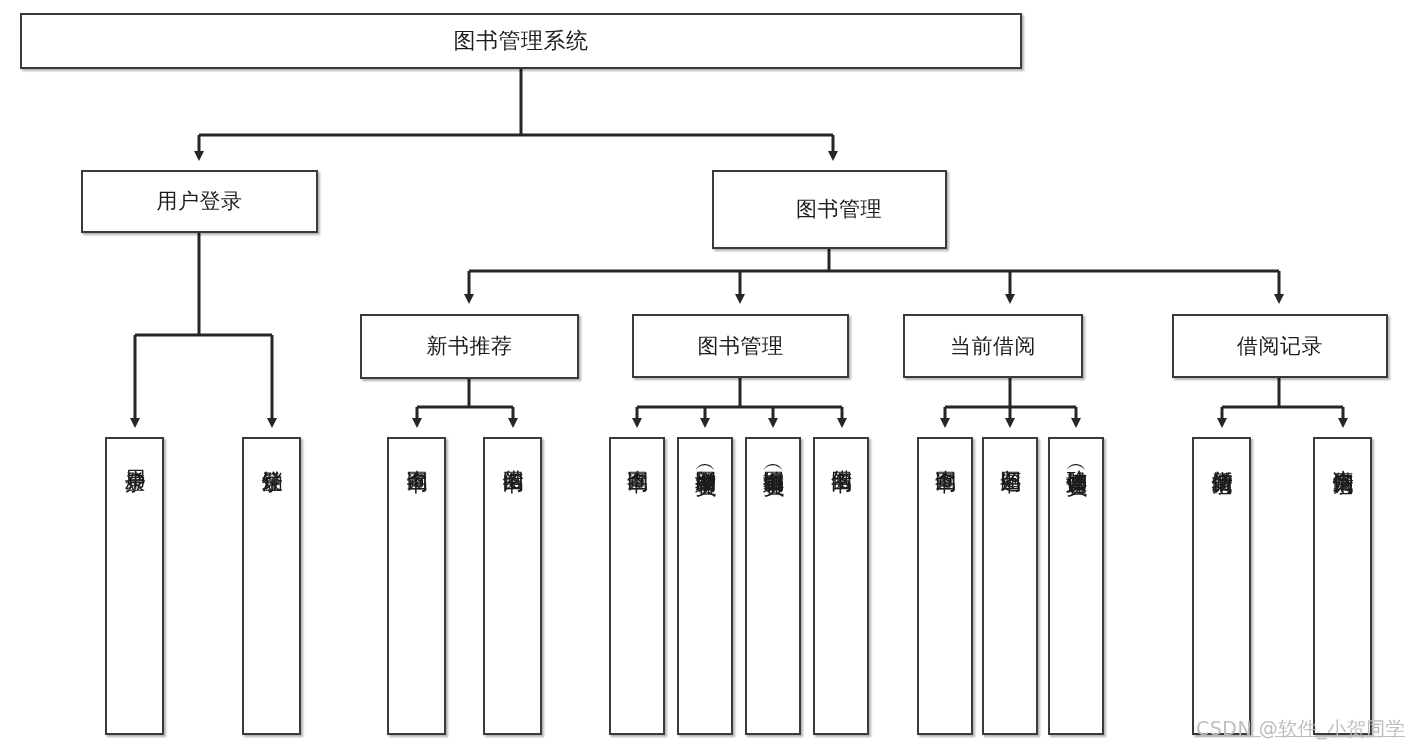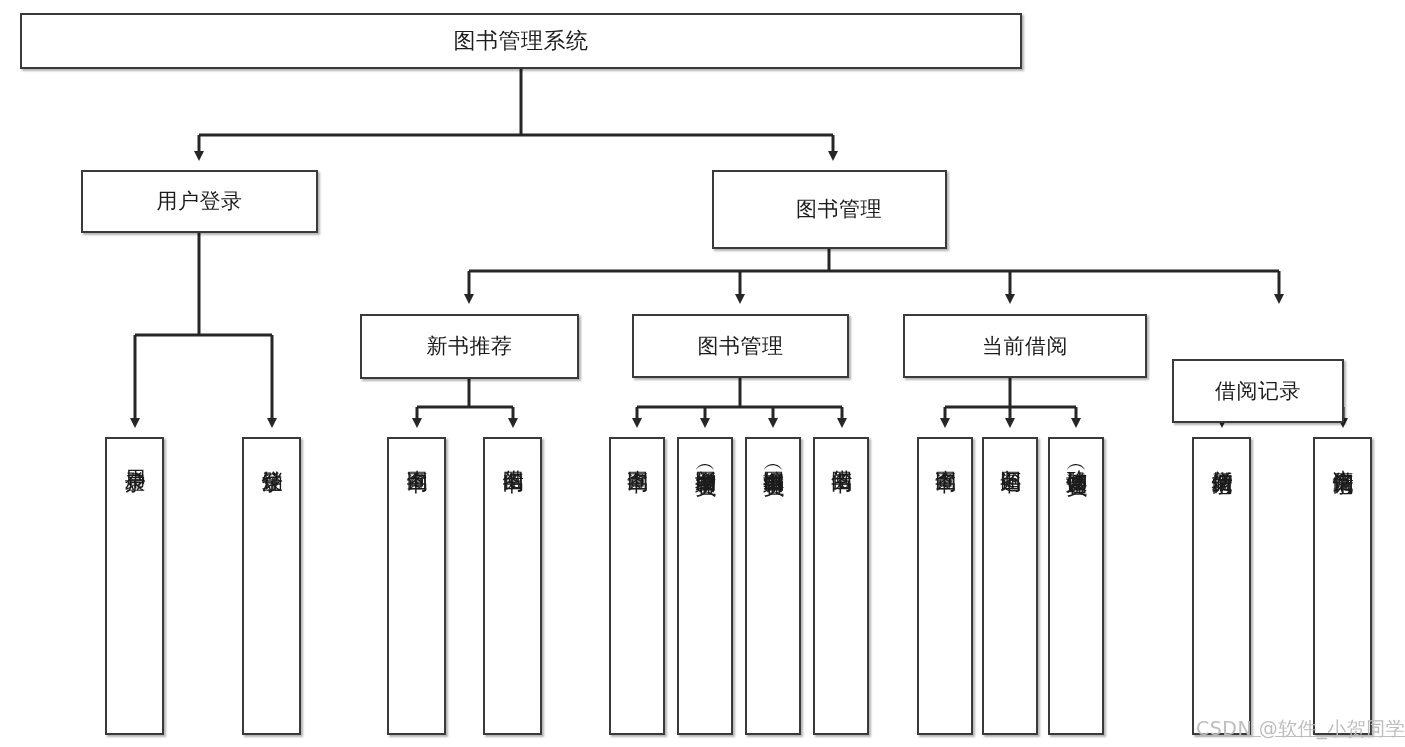--- a/index.html
+++ b/index.html
@@ -137,24 +137,24 @@
   <div class="node horiz" style="left:712px; top:170px; width:235px; height:79px;padding-left:19px;">
     <span class="label">图书管理</span>
   </div>
 
   <div class="node horiz" style="left:360px; top:314px; width:219px; height:65px;">
     <span class="label">新书推荐</span>
   </div>
   <div class="node horiz" style="left:632px; top:314px; width:217px; height:64px;">
     <span class="label">图书管理</span>
   </div>
-  <div class="node horiz" style="left:903px; top:314px; width:244px; height:64px;font-family:Liberation Serif, serif;">
+  <div class="node horiz" style="left:903px; top:314px; width:180px; height:64px;font-family:Liberation Serif, serif;">
     <span class="label">当前借阅</span>
   </div>
-  <div class="node horiz" style="left:1172px; top:314px; width:172px; height:64px;margin-top:45px;">
+  <div class="node horiz" style="left:1172px; top:314px; width:216px; height:64px;">
     <span class="label">借阅记录</span>
   </div>
 
   <div class="node vert" style="left:105px; top:437px; width:59px; height:298px;">
     <span class="label">用户登录</span>
   </div>
   <div class="node vert" style="left:242px; top:437px; width:59px; height:298px;">
     <span class="label">注销登录</span>
   </div>
 

